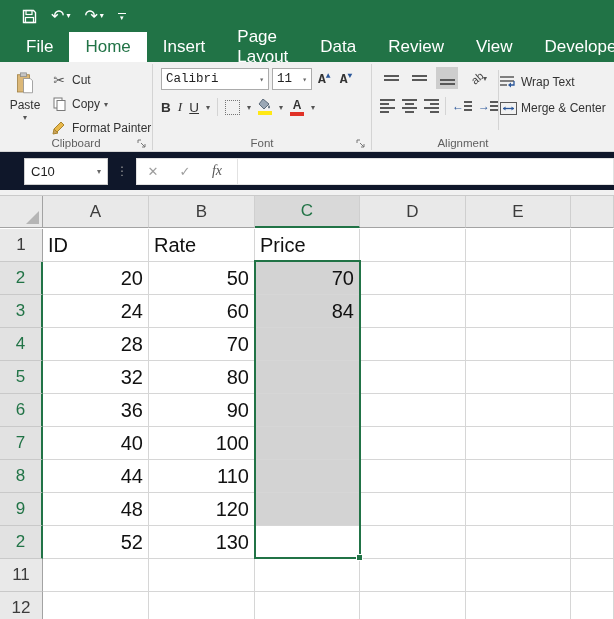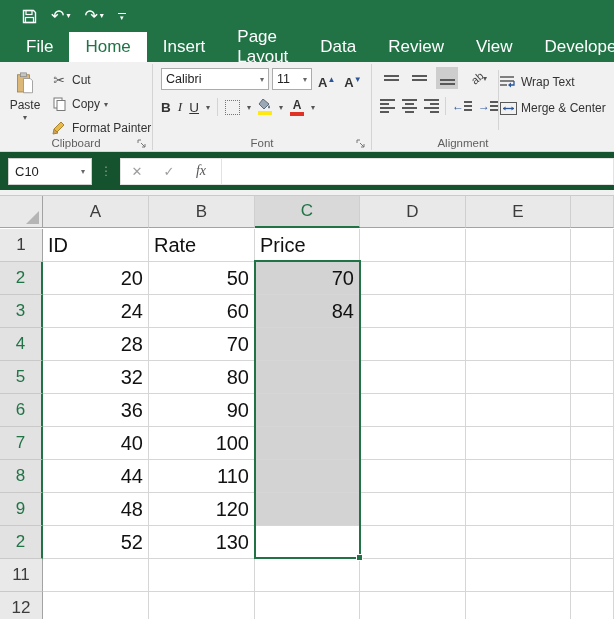--- a/index.html
+++ b/index.html
@@ -28,21 +28,21 @@
   
   .g-clip { width:152px; display:flex; }
   .paste-btn { width:50px; display:flex; flex-direction:column; align-items:center; padding-top:3px; gap:1px; }
   .paste-btn .lbl { font-size:12px; color:#333; }
   .clip-col { display:flex; flex-direction:column; padding-top:4px; gap:4px; }
   .small-btn { display:flex; align-items:center; gap:4px; height:20px; color:#333; white-space:nowrap; }
   .ic { display:inline-flex; align-items:center; justify-content:center; width:18px; }
 
   
   .g-font { width:218px; padding-left:8px; }
-  .font-row1 { display:flex; align-items:flex-end; gap:3px; margin-top:2px; }
+  .font-row1 { display:flex; align-items:center; gap:3px; margin-top:2px;font-family:Liberation Mono, monospace; }
   .combo { background:#fff; border:1px solid #ababab; height:22px; display:flex; align-items:center; justify-content:space-between; padding:0 4px; font-size:12.5px; color:#222; }
   .combo .car { font-size:8px; color:#666; }
   .fname { width:108px; }
   .fsize { width:40px; }
   .sizebtn { font-weight:bold; color:#333; font-size:13px; position:relative; padding:0 3px; }
   .sizebtn sup { font-size:8px; color:#2b579a; }
   .font-row2 { display:flex; align-items:center; gap:7px; margin-top:8px; }
   .fmt { font-size:13.5px; color:#333; }
   .bold { font-weight:bold; }
   .ital { font-style:italic; font-family:"Liberation Serif", serif; }
@@ -60,21 +60,21 @@
   .al-row + .al-row { margin-top:4px; }
   .albtn { width:22px; height:22px; display:flex; align-items:center; justify-content:center; }
   .albtn.selected { background:#cdcdcd; }
   .bars { display:flex; flex-direction:column; gap:2px; width:15px; }
   .bars .b { height:2px; background:#595959; }
   .al-right { padding-top:2px; }
   .al-right .small-btn { height:24px; margin-top:2px; }
   .blue { color:#2b579a; }
 
   
-  .fbar { height:38px; background:#14532d; display:flex; align-items:center; padding-left:8px; }
+  .fbar { height:38px; background:#0f172a; display:flex; align-items:center; padding-left:24px; }
   .namebox { width:84px; height:27px; background:#fff; border:1px solid #d0d0d0; display:flex; align-items:center; justify-content:space-between; padding:0 6px; font-size:13px; color:#222; }
   .fdots { color:#9a9a9a; font-size:12px; padding:0 8px; }
   .fpanel { flex:1; height:27px; background:#fff; border:1px solid #e2e2e2; display:flex; align-items:center; }
   .fbtn { width:32px; text-align:center; color:#9d9d9d; font-size:13px; }
   .fx { color:#555; font-family:"Liberation Serif", serif; font-style:italic; font-size:14px; }
   .fdiv { width:1px; height:27px; background:#e2e2e2; margin-left:4px; }
   .finput { flex:1; height:100%; border:none; outline:none; font-size:14px; padding:0 6px; font-family:"Liberation Sans", sans-serif; }
   .fbar-gap { height:6px; background:#f1f1f1; border-bottom:1px solid #cacaca; }
 
   

